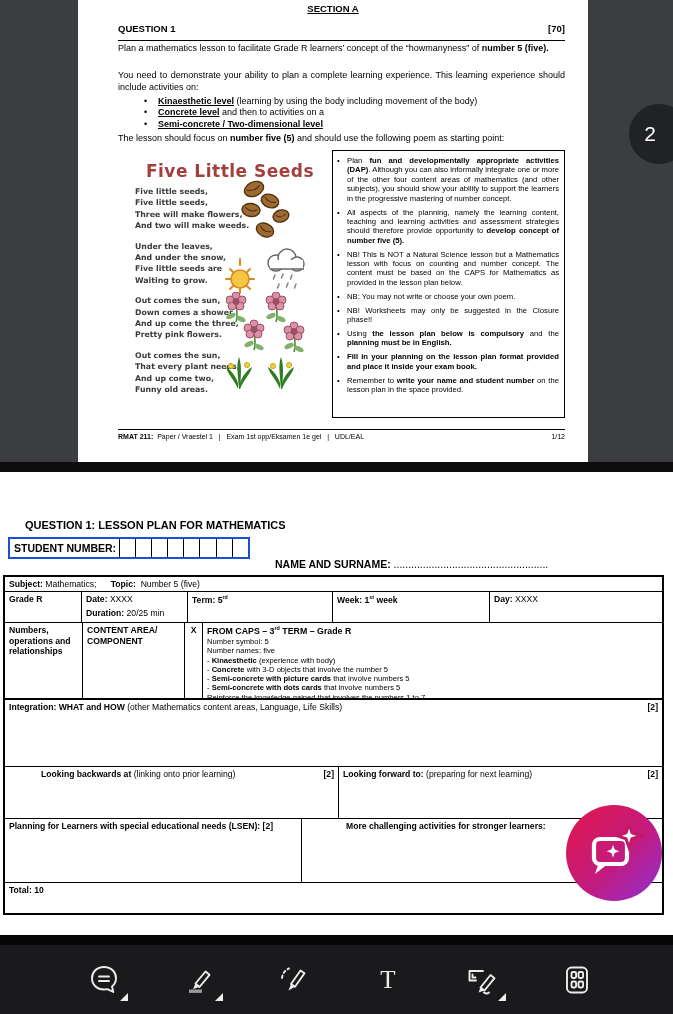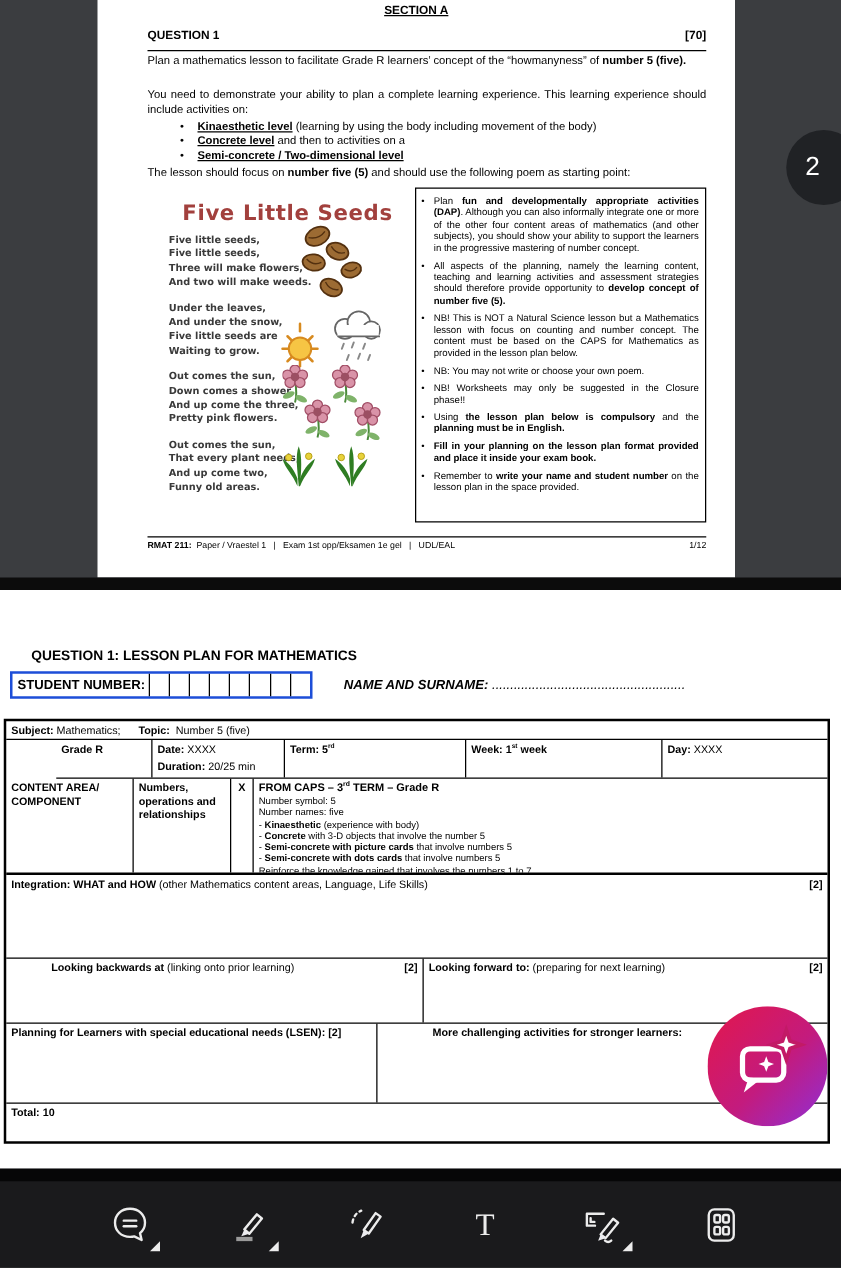--- a/index.html
+++ b/index.html
@@ -34,31 +34,31 @@
   
   .pagesep{position:absolute;left:0;top:462px;width:673px;height:10px;background:#0c0c0c;}
   
   .page2{position:absolute;left:0;top:472px;width:673px;height:463px;background:var(--page_bg,#fff);}
   .p2-title{position:absolute;left:8px;top:47px;font-size:11px;font-weight:bold;margin-left:17px;}
   .snbox{position:absolute;left:8px;top:65px;width:242px;height:22px;border:2px solid #1d4ed8;
          box-sizing:border-box;display:flex;}
   .snlabel{flex:1;font-size:10.5px;font-weight:bold;padding:3px 0 0 4px;}
   .sncells{display:flex;}
   .sncell{width:16.2px;border-left:1.6px solid #000;box-sizing:border-box;}
-  .nameline{position:absolute;left:275px;top:70px;font-size:10.5px;white-space:pre-wrap;font-style:italic;}
+  .nameline{position:absolute;left:275px;top:86px;font-size:10.5px;white-space:pre-wrap;}
   .p2table{position:absolute;left:3px;top:103px;width:661px;height:340px;border:2px solid #000;
            box-sizing:border-box;display:flex;flex-direction:column;font-size:8.6px;}
   .trow{border-bottom:1.5px solid #000;display:flex;flex:none;position:relative;box-sizing:border-box;}
   .trow:last-child{border-bottom:none;flex:1;}
   .tcell{border-right:1.5px solid #000;box-sizing:border-box;padding:2px 4px;overflow:hidden;}
   .tcell:last-child{border-right:none;}
   .bold{font-weight:bold;}
   .r-subject{height:15px;}
   .r-subject .tcell{width:100%;white-space:pre-wrap;}
-  .r-grade{height:31px;margin-left:40px;}
+  .r-grade{height:31px;}
   .c-grade{width:77px;font-weight:bold;}
   .c-date{width:106px;}
   .c-date .durline{margin-top:4px;}
   .c-term{width:145px;}
   .c-week{width:157px;}
   .c-day{flex:1;}
   .r-content{height:77px;border-bottom-width:2px;}
   .c-calabel{width:102px;font-weight:bold;white-space:pre-line;line-height:11px;}
   .c-comp{width:78px;font-weight:bold;line-height:10.5px;}
   .c-x{width:18px;font-weight:bold;text-align:center;padding:2px 1px;}
@@ -304,23 +304,23 @@
         <div class="tcell c-grade">Grade R</div>
         <div class="tcell c-date">
           <div><span style="font-weight: bold;">Date:</span><span> XXXX</span></div>
           <div class="durline"><span style="font-weight: bold;">Duration:</span><span> 20/25 min</span></div>
         </div>
         <div class="tcell c-term"><span style="font-weight: bold;">Term: 5</span><span style="font-weight: bold; vertical-align: super; font-size: 0.62em;">rd</span></div>
         <div class="tcell c-week"><span style="font-weight: bold;">Week: 1</span><span style="font-weight: bold; vertical-align: super; font-size: 0.62em;">st</span><span style="font-weight: bold;"> week</span></div>
         <div class="tcell c-day"><span style="font-weight: bold;">Day:</span><span> XXXX</span></div>
       </div>
       <div class="trow r-content">
+        <div class="tcell c-comp">Numbers, operations and relationships</div>
         <div class="tcell c-calabel">CONTENT AREA/
 COMPONENT</div>
-        <div class="tcell c-comp">Numbers, operations and relationships</div>
         <div class="tcell c-x">X</div>
         <div class="tcell c-caps">
           <div class="caps-h"><span style="font-weight: bold;">FROM CAPS – 3</span><span style="font-weight: bold; vertical-align: super; font-size: 0.62em;">rd</span><span style="font-weight: bold;"> TERM – Grade R</span></div>
           <div class="caps-line"><span>Number symbol: 5</span></div>
           <div class="caps-line"><span>Number names: five</span></div>
           <div class="caps-line"><span>- </span><span style="font-weight: bold;">Kinaesthetic</span><span> (experience with body)</span></div>
           <div class="caps-line"><span>- </span><span style="font-weight: bold;">Concrete</span><span> with 3-D objects that involve the number 5</span></div>
           <div class="caps-line"><span>- </span><span style="font-weight: bold;">Semi-concrete with picture cards</span><span> that involve numbers 5</span></div>
           <div class="caps-line"><span>- </span><span style="font-weight: bold;">Semi-concrete with dots cards</span><span> that involve numbers 5</span></div>
           <div class="caps-line"><span>Reinforce the knowledge gained that involves the numbers 1 to 7.</span></div>

